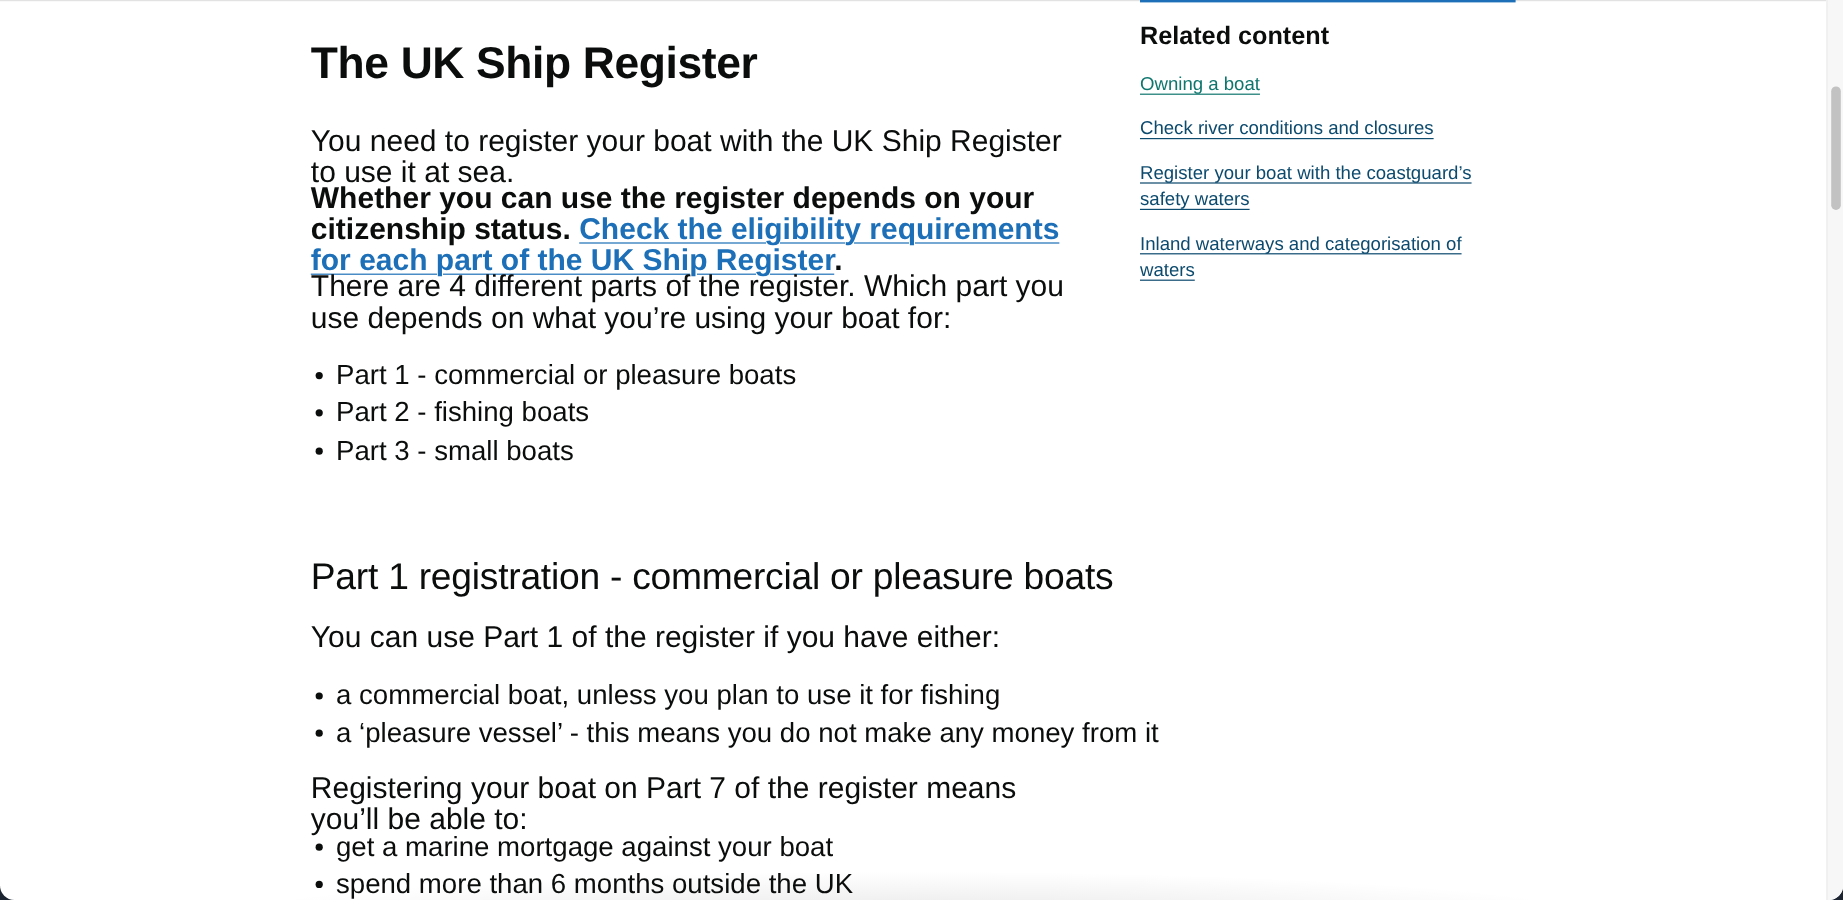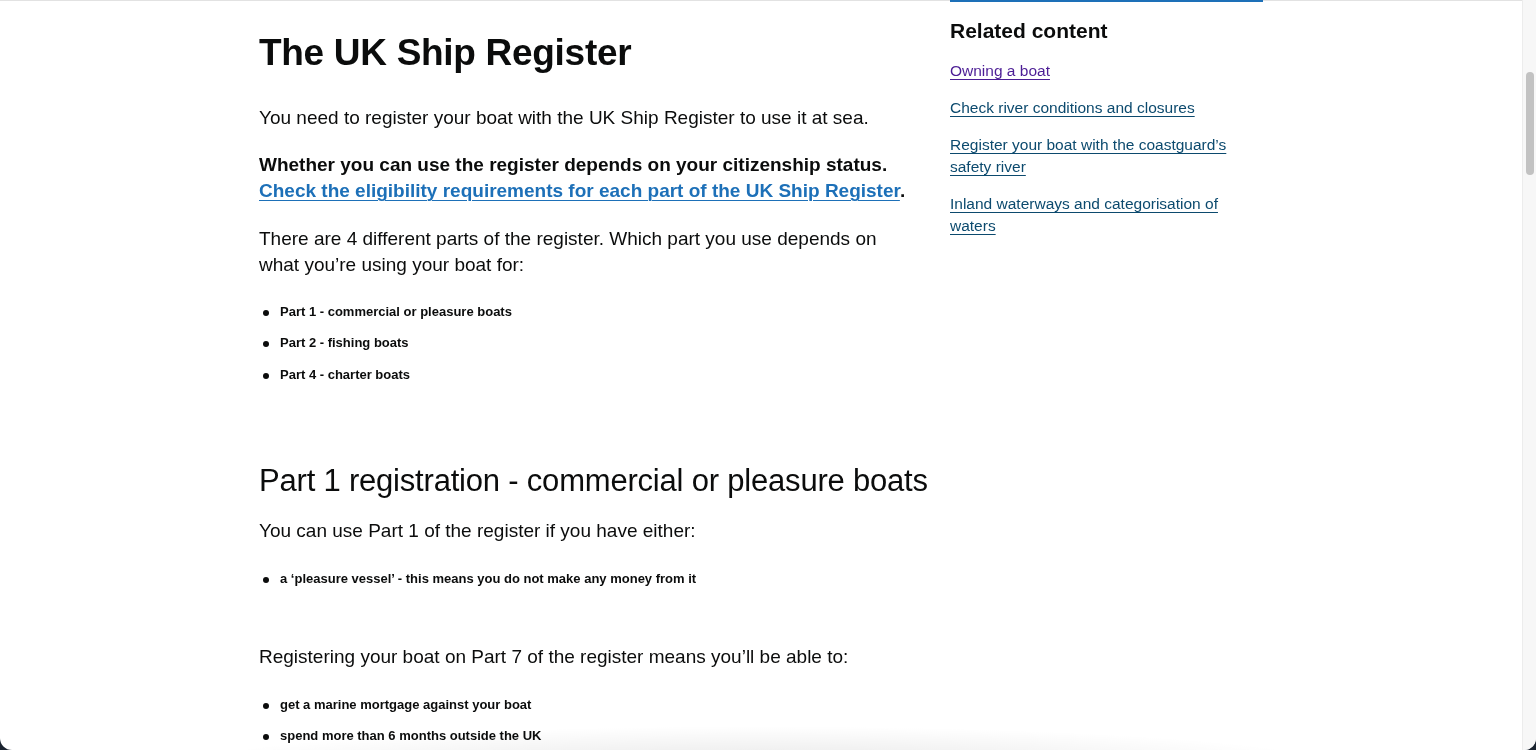--- a/index.html
+++ b/index.html
@@ -49,45 +49,44 @@
       font-size: 37px;
       font-weight: 700;
       letter-spacing: -0.3px;
       line-height: 46px;
       white-space: nowrap;
     }
     .para {
       position: absolute;
       left: 0;
       margin: 0;
-      font-size: 19px;
+      font-size: 25px;
       line-height: 26px;
       width: 650px;
     }
     .para a {
       color: #1d70b8;
       text-decoration: underline;
       text-underline-offset: 3px;
       text-decoration-thickness: 1px;
     }
     ul.blist {
       position: absolute;
       left: 0;
       margin: 0;
       padding: 0;
       list-style: none;
     }
     ul.blist li {
       position: relative;
       padding-left: 21px;
-      font-size: 13px;
+      font-size: 23px;
       line-height: 26px;
       height: 31.3px;
       white-space: nowrap;
-      font-weight: bold;
     }
     ul.blist li::before {
       content: "";
       position: absolute;
       left: 4px;
       top: 11px;
       width: 6px;
       height: 6px;
       border-radius: 50%;
       background: #0b0c0c;
@@ -142,21 +141,21 @@
       font-size: 15.5px;
       line-height: 22px;
     }
     .related-links a {
       color: #0c4a6e;
       text-decoration: underline;
       text-underline-offset: 3px;
       text-decoration-thickness: 1px;
     }
     .related-links a.visited {
-      color: #4c1d95;
+      color: #0f766e;
       text-align: center;
     }
     .scroll-track {
       position: absolute;
       left: 1522px;
       top: 0;
       width: 14px;
       height: 750px;
       background: #f7f7f7;
       border-left: 1px solid #ececec;
@@ -194,28 +193,29 @@
 
       <p class="para" style="top:105px;">You need to register your boat with the UK Ship Register to use it at sea.</p>
 
       <p class="para" style="top:152px;font-weight:bold;"><span>Whether you can use the register depends on your citizenship status. </span><a href="#">Check the eligibility requirements for each part of the UK Ship Register</a><span>.</span></p>
 
       <p class="para" style="top:226px; width:640px;">There are 4 different parts of the register. Which part you use depends on what you’re using your boat for:</p>
 
       <ul class="blist" style="top:299px;">
         <li>Part 1 - commercial or pleasure boats</li>
         <li>Part 2 - fishing boats</li>
-        <li>Part 4 - charter boats</li>
+        <li>Part 3 - small boats</li>
       </ul>
 
       <h2 class="section-heading">Part 1 registration - commercial or pleasure boats</h2>
 
       <p class="para" style="top:518px;">You can use Part 1 of the register if you have either:</p>
 
       <ul class="blist" style="top:566px;">
+        <li>a commercial boat, unless you plan to use it for fishing</li>
         <li>a ‘pleasure vessel’ - this means you do not make any money from it</li>
       </ul>
 
       <p class="para" style="top:644px;">Registering your boat on Part 7 of the register means you’ll be able to:</p>
 
       <ul class="blist" style="top:692px;">
         <li>get a marine mortgage against your boat</li>
         <li>spend more than 6 months outside the UK</li>
       </ul>
     </div>
@@ -224,21 +224,21 @@
       <div class="related-bar"></div>
       <h2 class="related-title">Related content</h2>
       <ul class="related-links">
         <li style="top:60px;">
           <a href="#" class="visited">Owning a boat</a>
         </li>
         <li style="top:97px;">
           <a href="#">Check river conditions and closures</a>
         </li>
         <li style="top:134px; width:295px;">
-          <a href="#">Register your boat with the coastguard’s safety river</a>
+          <a href="#">Register your boat with the coastguard’s safety waters</a>
         </li>
         <li style="top:193px; width:295px;">
           <a href="#">Inland waterways and categorisation of waters</a>
         </li>
       </ul>
     </aside>
 
     <div class="bottom-shade"></div>
   </div>
 

